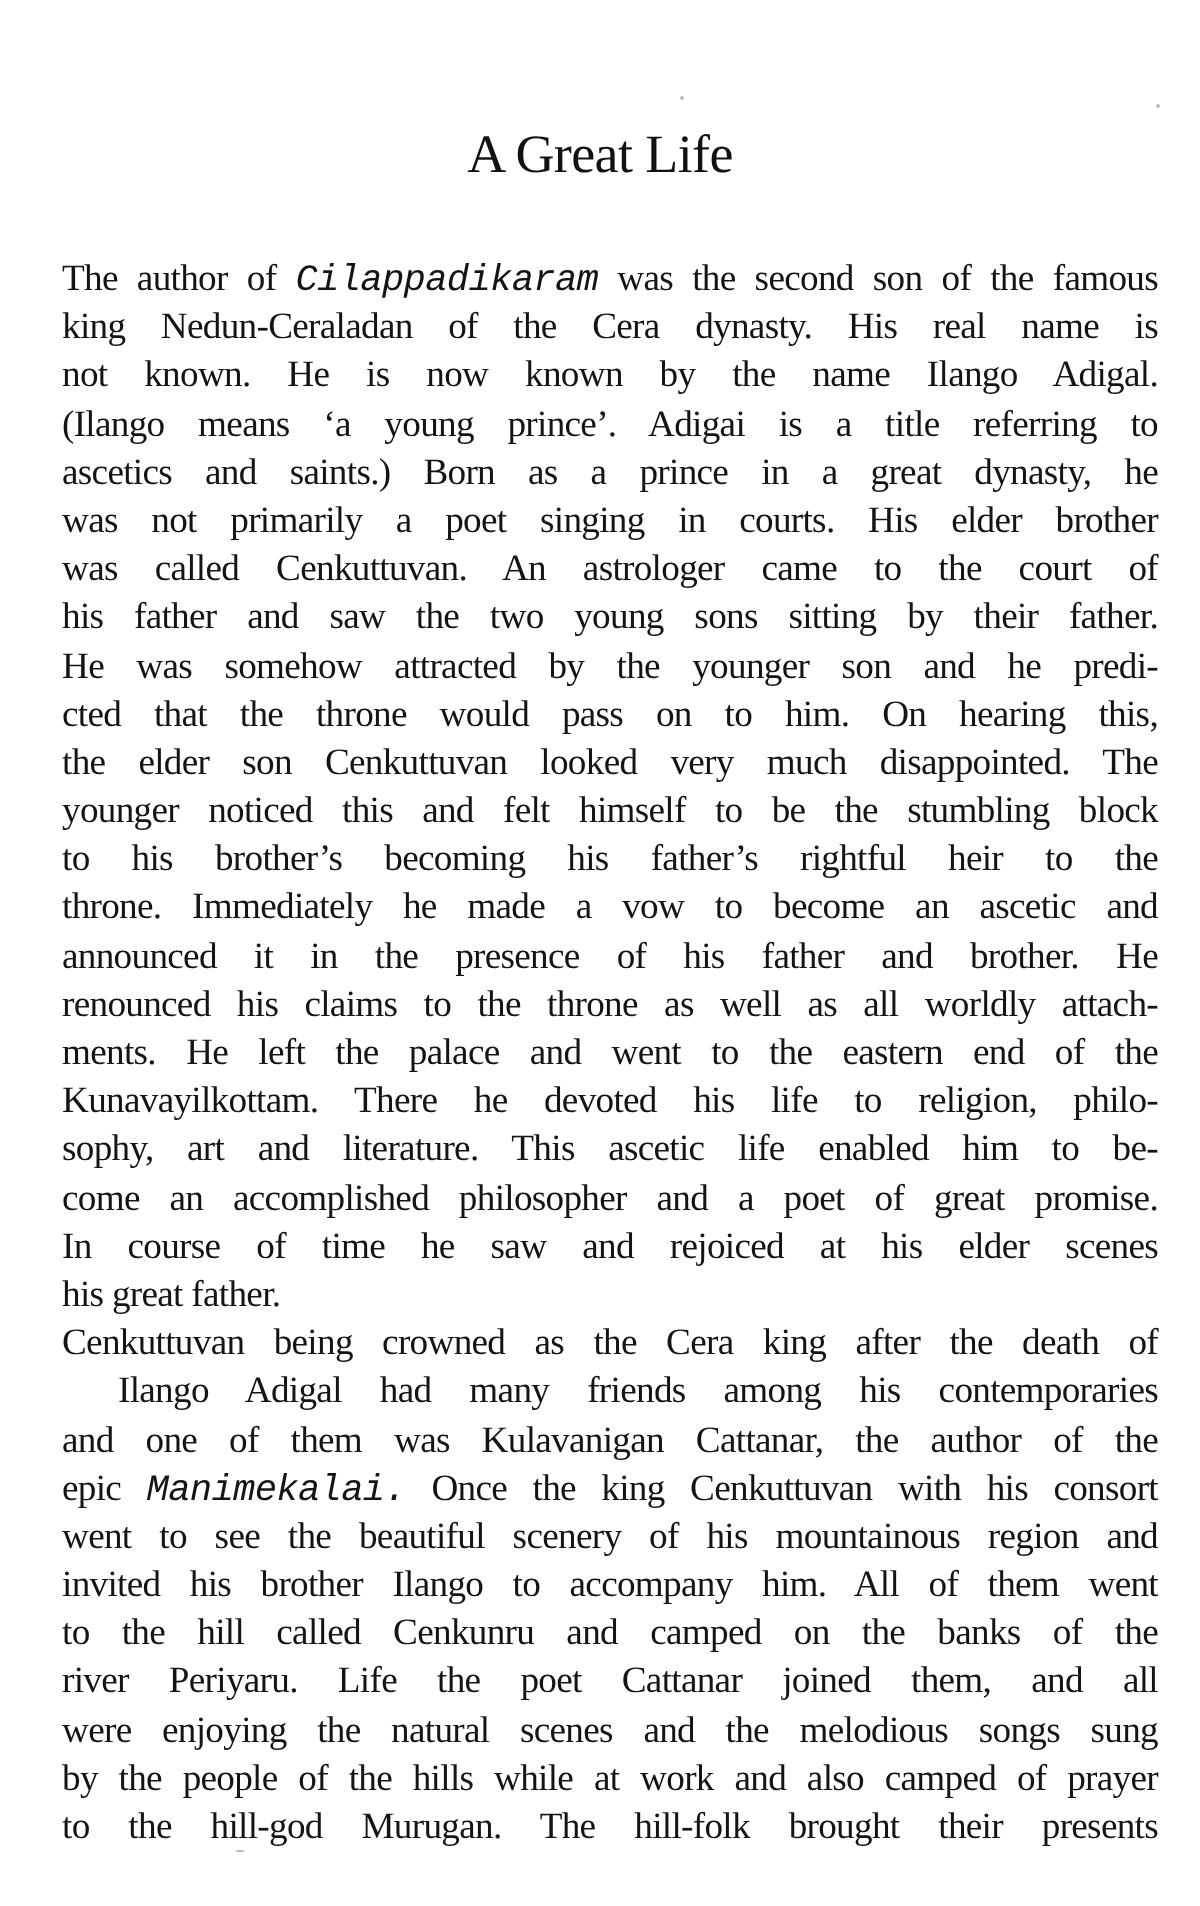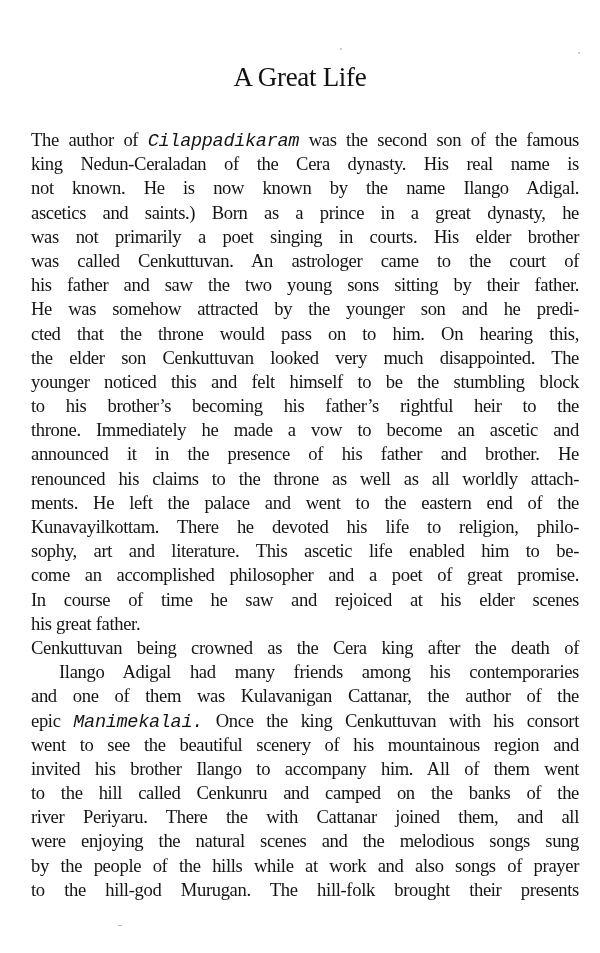--- a/index.html
+++ b/index.html
@@ -74,20 +74,21 @@
 </head>
 <body>
 
 <div class="page">
   <h1 class="title">A Great Life</h1>
   <div class="body" id="body-text">
       <div>
         <span class="line"><span>The author of </span><span class="it">Cilappadikaram</span><span> was the second son of the famous</span></span>
         <span class="line"><span>king Nedun-Ceraladan of the Cera dynasty. His real name is</span></span>
         <span class="line"><span>not known. He is now known by the name Ilango Adigal.</span></span>
+        <span class="line"><span>(Ilango means ‘a young prince’. Adigai is a title referring to</span></span>
         <span class="line"><span>ascetics and saints.) Born as a prince in a great dynasty, he</span></span>
         <span class="line"><span>was not primarily a poet singing in courts. His elder brother</span></span>
         <span class="line"><span>was called Cenkuttuvan. An astrologer came to the court of</span></span>
         <span class="line"><span>his father and saw the two young sons sitting by their father.</span></span>
         <span class="line"><span>He was somehow attracted by the younger son and he predi-</span></span>
         <span class="line"><span>cted that the throne would pass on to him. On hearing this,</span></span>
         <span class="line"><span>the elder son Cenkuttuvan looked very much disappointed. The</span></span>
         <span class="line"><span>younger noticed this and felt himself to be the stumbling block</span></span>
         <span class="line"><span>to his brother’s becoming his father’s rightful heir to the</span></span>
         <span class="line"><span>throne. Immediately he made a vow to become an ascetic and</span></span>
@@ -101,23 +102,23 @@
         <span class="line last"><span>his great father.</span></span>
         <span class="line"><span>Cenkuttuvan being crowned as the Cera king after the death of</span></span>
       </div>
       <div>
         <span class="line indent"><span>Ilango Adigal had many friends among his contemporaries</span></span>
         <span class="line"><span>and one of them was Kulavanigan Cattanar, the author of the</span></span>
         <span class="line"><span>epic </span><span class="it">Manimekalai.</span><span> Once the king Cenkuttuvan with his consort</span></span>
         <span class="line"><span>went to see the beautiful scenery of his mountainous region and</span></span>
         <span class="line"><span>invited his brother Ilango to accompany him. All of them went</span></span>
         <span class="line"><span>to the hill called Cenkunru and camped on the banks of the</span></span>
-        <span class="line"><span>river Periyaru. There the with Cattanar joined them, and all</span></span>
+        <span class="line"><span>river Periyaru. Life the poet Cattanar joined them, and all</span></span>
         <span class="line"><span>were enjoying the natural scenes and the melodious songs sung</span></span>
-        <span class="line"><span>by the people of the hills while at work and also songs of prayer</span></span>
+        <span class="line"><span>by the people of the hills while at work and also camped of prayer</span></span>
         <span class="line"><span>to the hill-god Murugan. The hill-folk brought their presents</span></span>
       </div>
     </div>
 
   <div class="speck" style="left:340px;top:48px;"></div>
   <div class="speck" style="left:578px;top:52px;"></div>
   <div class="speck" style="left:118px;top:925px;width:4px;height:1px;"></div>
 </div>
 
 </body></html>

